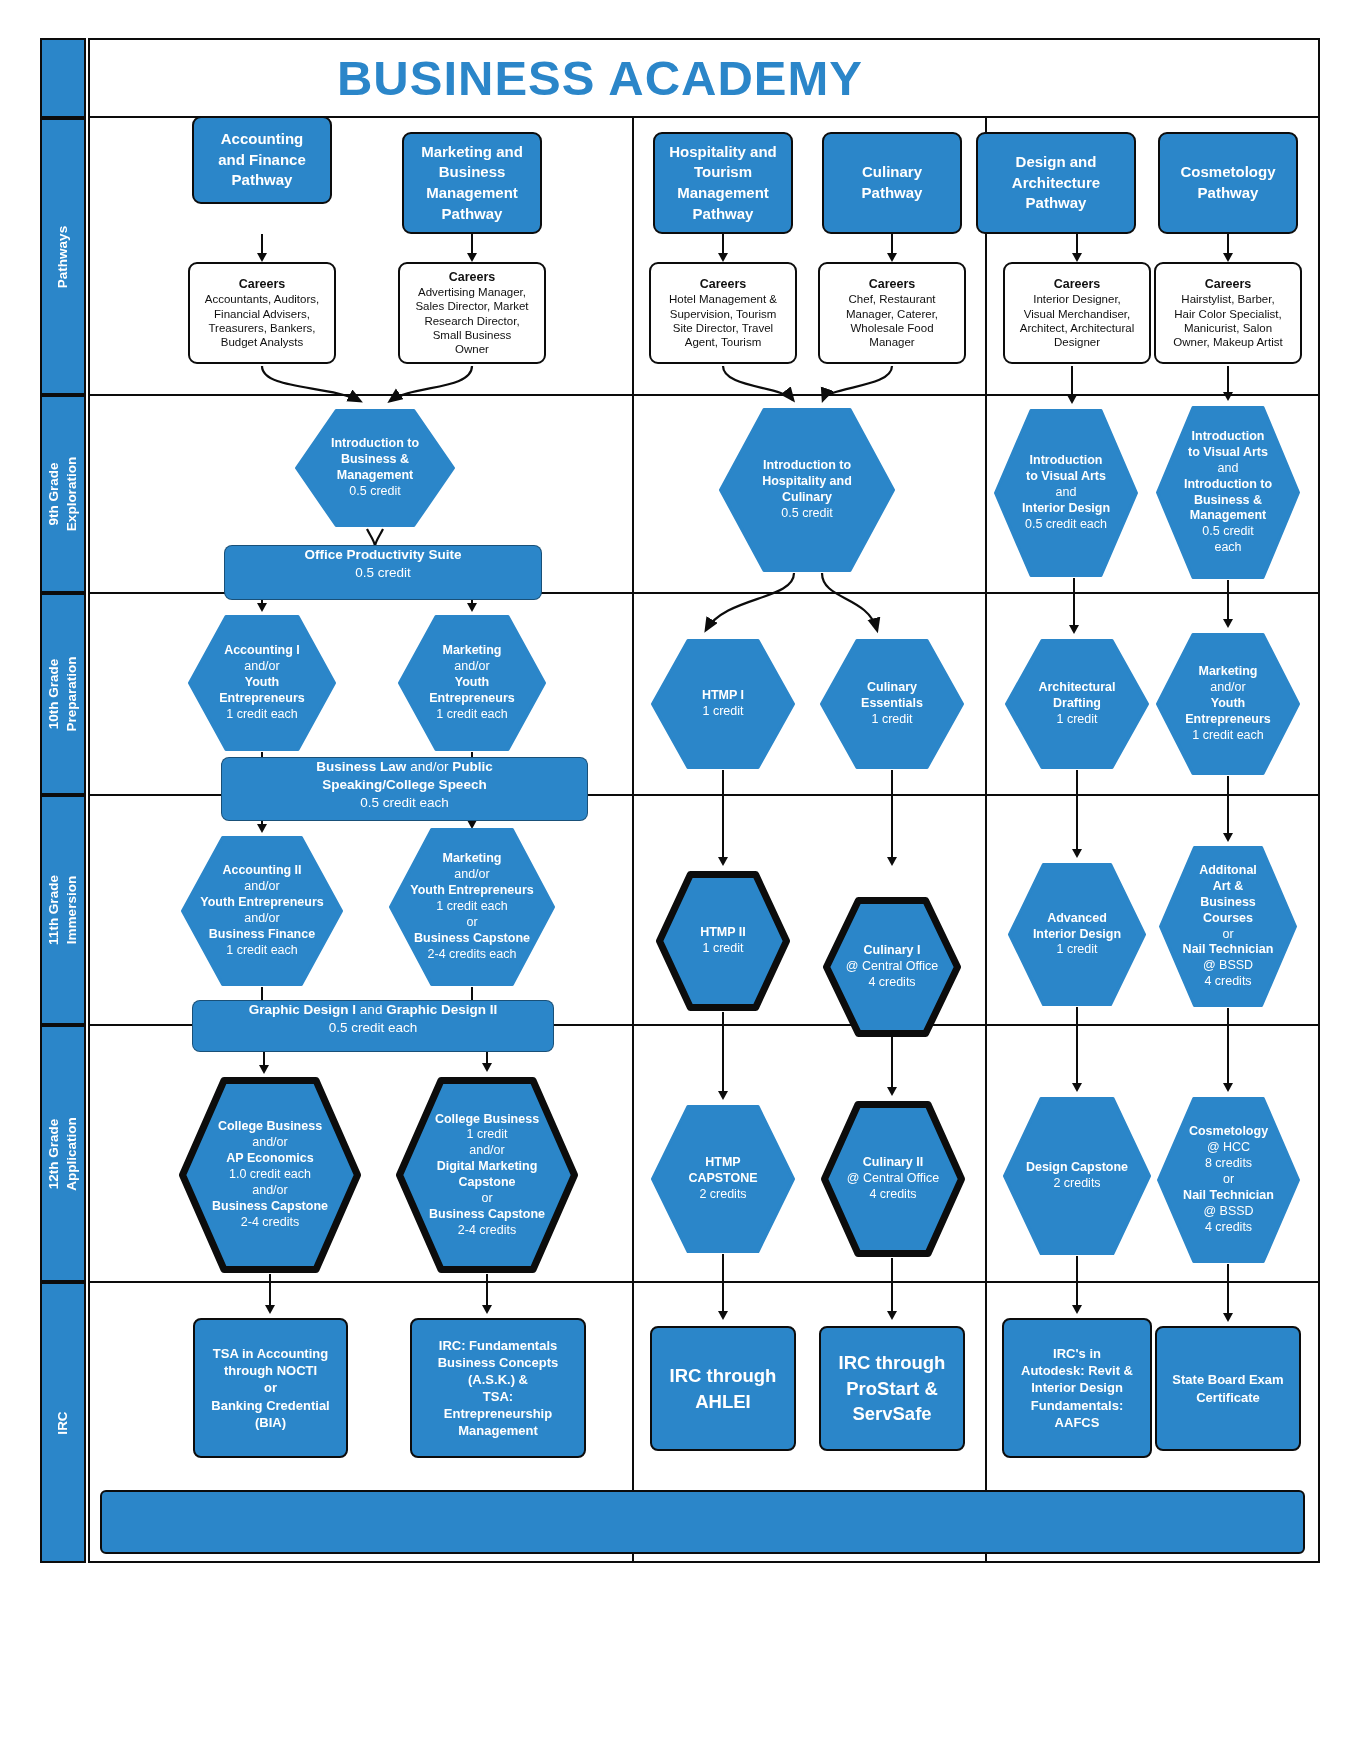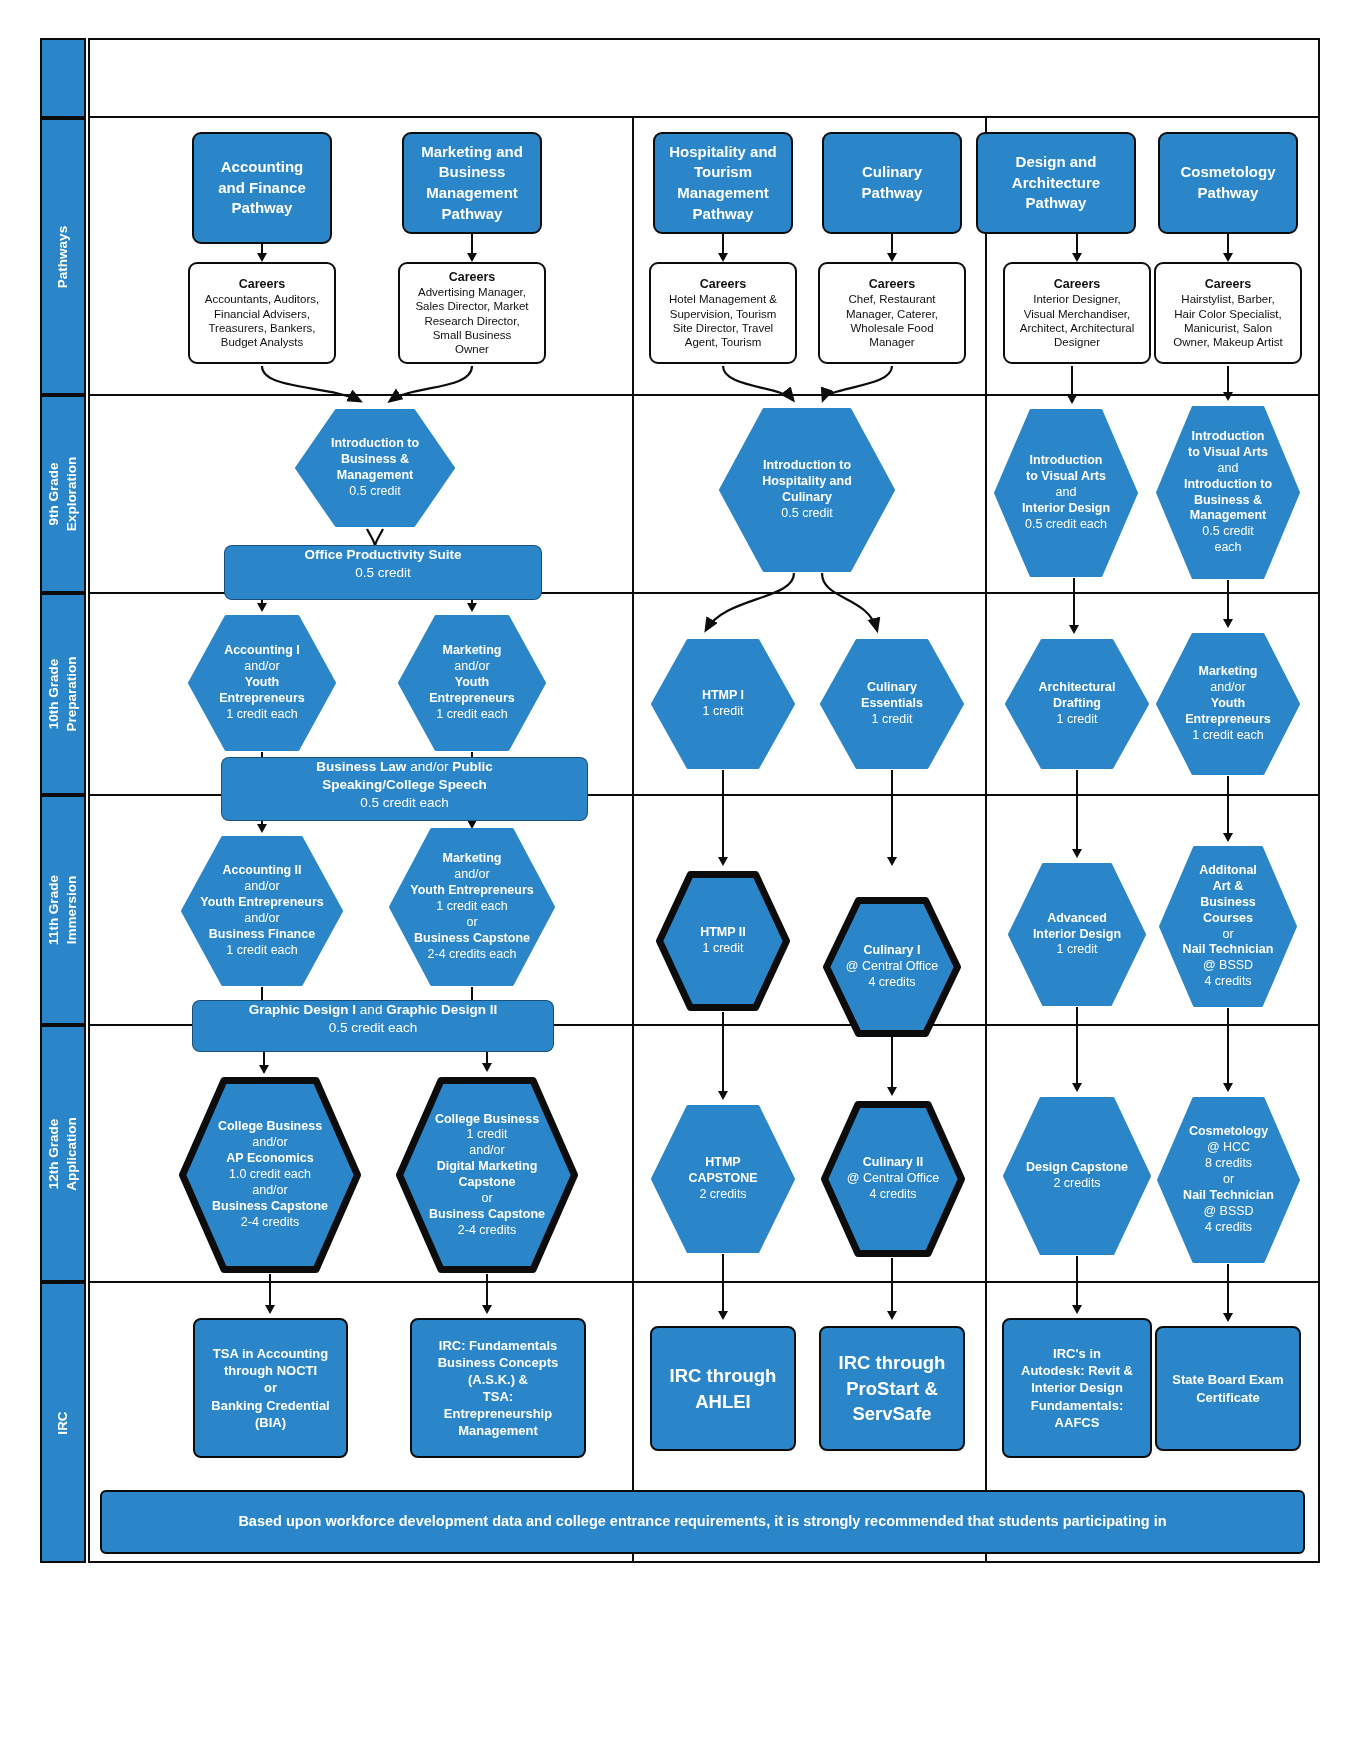--- a/index.html
+++ b/index.html
@@ -57,20 +57,21 @@
   <div class="gridframe"></div>
   <div class="hline" style="left:88px;top:116px;width:1232px;height:2px"></div>
   <div class="hline" style="left:88px;top:394px;width:1232px;height:2px"></div>
   <div class="hline" style="left:88px;top:592px;width:1232px;height:2px"></div>
   <div class="hline" style="left:88px;top:794px;width:1232px;height:2px"></div>
   <div class="hline" style="left:88px;top:1024px;width:1232px;height:2px"></div>
   <div class="hline" style="left:88px;top:1281px;width:1232px;height:2px"></div>
   <div class="vline" style="left:632px;top:116px;width:2px;height:1445px"></div>
   <div class="vline" style="left:985px;top:116px;width:2px;height:1445px"></div>
 
+  <div class="page-title">BUSINESS ACADEMY</div>
 
   <div class="sideseg" style="top:38px;height:80px"></div>
   <div class="sideseg" style="top:118px;height:277px">
       <div class="lbl">
         <div><span class="b">Pathways</span></div>
       </div>
     </div>
   <div class="sideseg" style="top:395px;height:198px">
       <div class="lbl">
         <div><span class="b">9th Grade</span></div>
@@ -94,21 +95,21 @@
         <div><span class="b">12th Grade</span></div>
         <div><span class="b">Application</span></div>
       </div>
     </div>
   <div class="sideseg" style="top:1282px;height:281px">
       <div class="lbl">
         <div><span class="b">IRC</span></div>
       </div>
     </div>
 
-  <div class="pbox" style="left:192px;top:132px;width:140px;height:112px">
+  <div class="pbox" style="left:192px;top:116px;width:140px;height:88px">
       <div><span class="b">Accounting</span></div>
       <div><span class="b">and Finance</span></div>
       <div><span class="b">Pathway</span></div>
     </div>
   <div class="pbox" style="left:402px;top:132px;width:140px;height:102px">
       <div><span class="b">Marketing and</span></div>
       <div><span class="b">Business</span></div>
       <div><span class="b">Management</span></div>
       <div><span class="b">Pathway</span></div>
     </div>
@@ -480,21 +481,20 @@
       <div><span class="b">Interior Design</span></div>
       <div><span class="b">Fundamentals:</span></div>
       <div><span class="b">AAFCS</span></div>
     </div>
   <div class="ibox" style="left:1155px;top:1326px;width:146px;height:125px">
       <div><span class="b">State Board Exam</span></div>
       <div><span class="b">Certificate</span></div>
     </div>
 
   <div class="note" style="left:100px;top:1490px;width:1205px;height:64px">
-      <div><span class="b">Based upon workforce development data and college entrance requirements, it is strongly recommended that students participating in</span></div>
     </div>
 
   <svg class="curves" width="1358" height="1760" viewBox="0 0 1358 1760">
     <defs>
       <marker id="ah" markerWidth="8" markerHeight="8" refX="5.5" refY="3" orient="auto">
         <path d="M0,0 L7,3 L0,6 Z" fill="#0c0c0c"></path>
       </marker>
     </defs>
     <g fill="none" stroke="#0c0c0c" stroke-width="2.2">
       <path d="M 262 366 C 262 390, 330 385, 360 401" marker-end="url(#ah)"></path>

